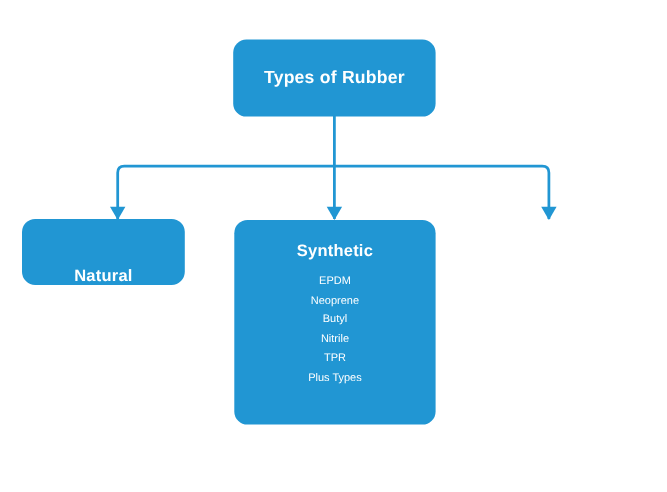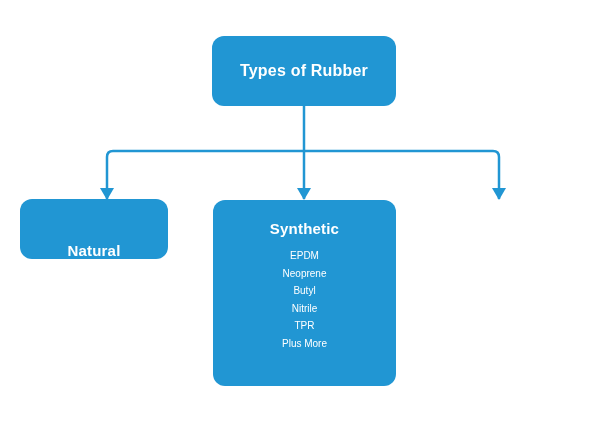--- a/index.html
+++ b/index.html
@@ -131,18 +131,18 @@
   </div>
 
   <div class="node" id="node-synthetic">
     <span class="node-title">Synthetic</span>
     <ul class="sub-list">
       <li class="sub-item">EPDM</li>
       <li class="sub-item">Neoprene</li>
       <li class="sub-item">Butyl</li>
       <li class="sub-item">Nitrile</li>
       <li class="sub-item">TPR</li>
-      <li class="sub-item">Plus More</li>
+      <li class="sub-item">Plus Types</li>
     </ul>
   </div>
 
 
 </div>
 
 </body></html>

